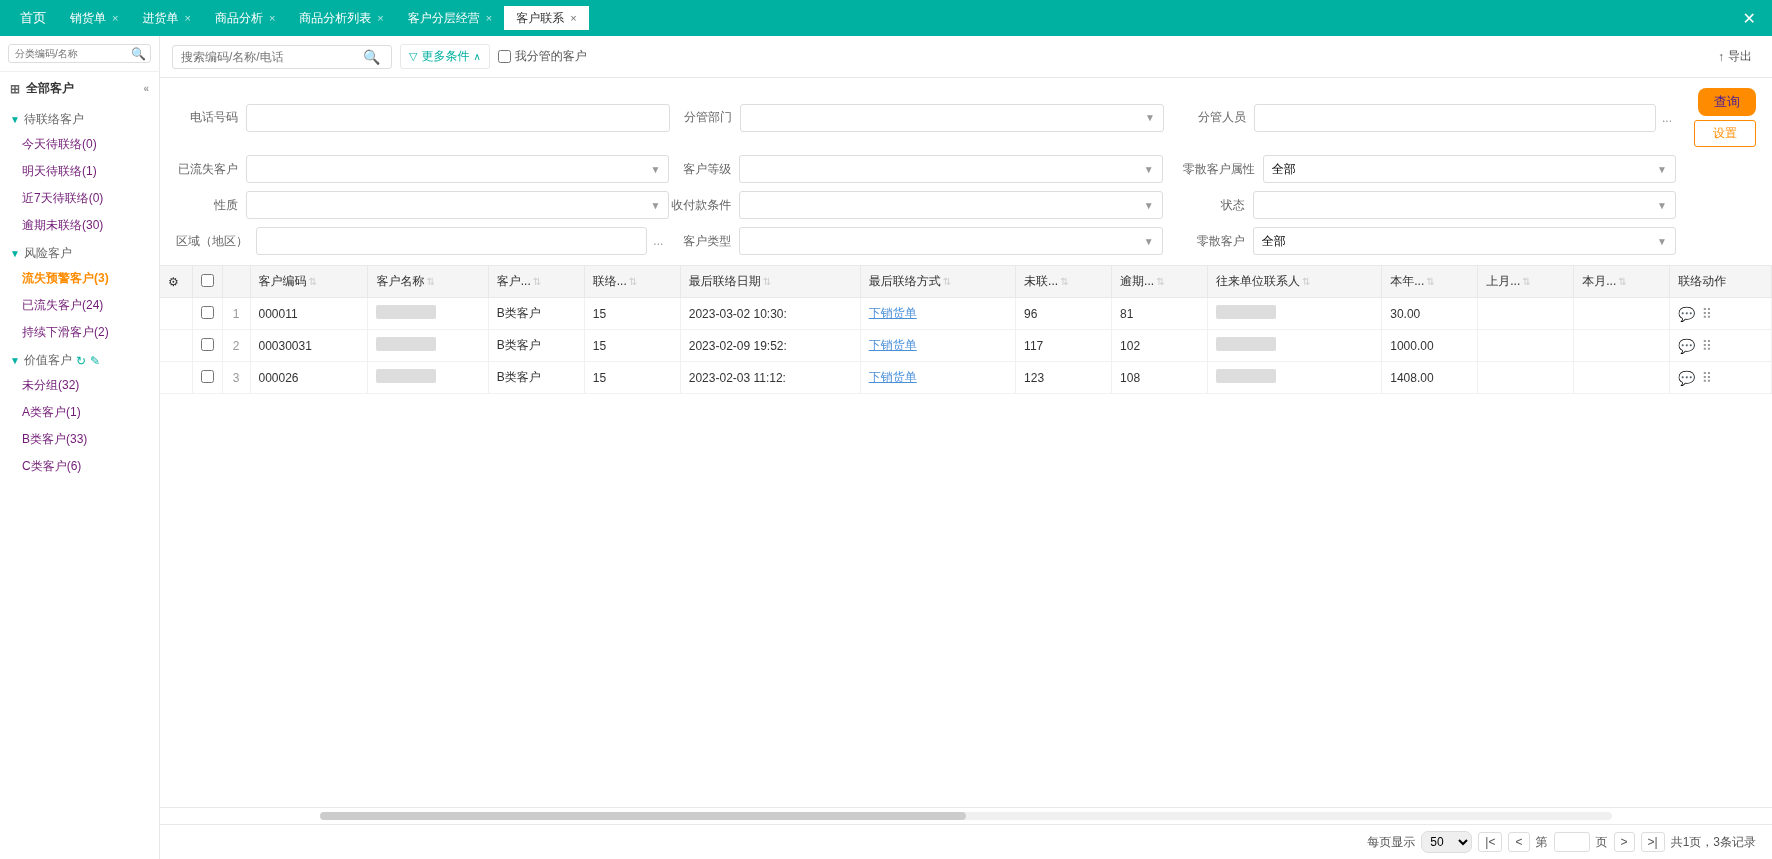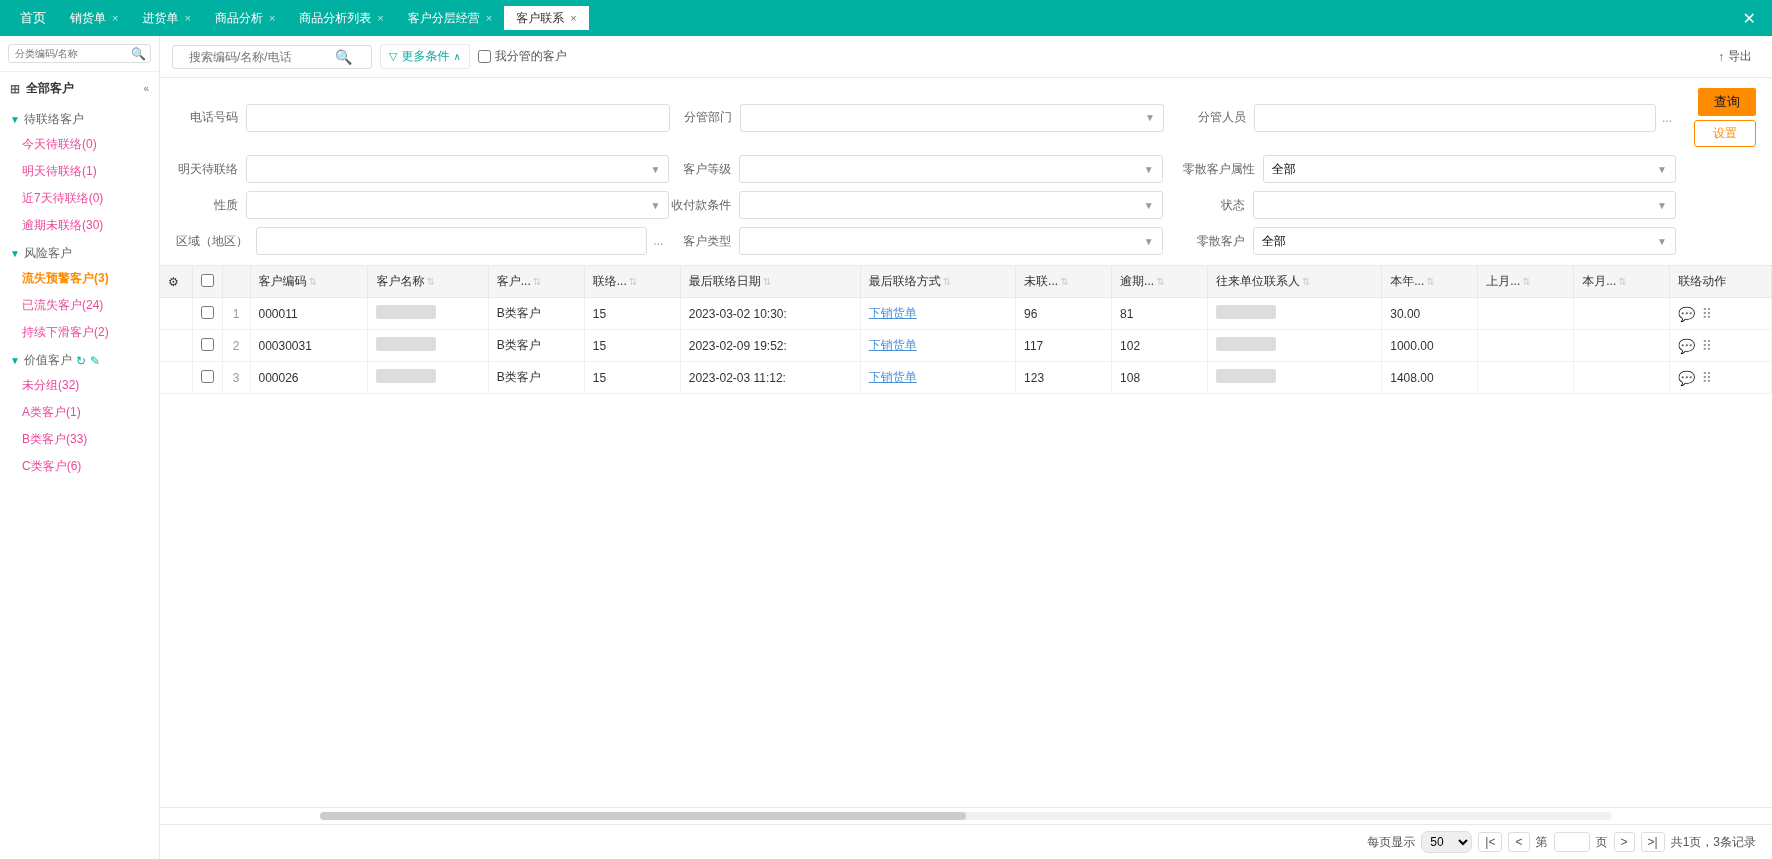--- a/index.html
+++ b/index.html
@@ -99,21 +99,21 @@
       cursor: pointer;
       font-size: 12px;
     }
     .sidebar-group-label .arrow {
       margin-right: 4px;
       font-size: 10px;
       color: #00b0a0;
     }
     .sidebar-item {
       padding: 5px 10px 5px 22px;
-      color: #ec4899;
+      color: #701a75;
       cursor: pointer;
       white-space: nowrap;
       font-size: 12px;
     }
     .sidebar-item.active {
       color: #ff8c00;
       font-weight: bold;
     }
     .sidebar-item.active::before {
       content: '';
@@ -151,22 +151,22 @@
       display: flex;
       align-items: center;
       gap: 8px;
       border-bottom: 1px solid #e8e8e8;
     }
     .search-input-wrap {
       display: flex;
       align-items: center;
       border: 1px solid #ddd;
       border-radius: 3px;
-      padding: 3px 16px;
-      width: 200px;
+      padding: 3px 8px;
+      width: 220px;
       background: white;
     }
     .search-input-wrap input {
       border: none;
       outline: none;
       width: 100%;
       font-size: 12px;
     }
     .search-btn {
       background: none;
@@ -252,23 +252,23 @@
       justify-content: space-between;
       cursor: pointer;
       background: white;
       position: relative;
     }
     .filter-select .arrow { color: #999; font-size: 10px; }
     .filter-select-text { color: #999; }
     .filter-dots { color: #999; padding: 0 6px; }
     .query-btn {
       background: #ff8c00;
-      color: #0f172a;
+      color: #4c1d95;
       border: none;
-      border-radius: 2px;
+      border-radius: 8px;
       padding: 5px 16px;
       cursor: pointer;
       font-size: 13px;
       margin-left: 8px;
     }
     .settings-btn {
       background: white;
       color: #ff8c00;
       border: 1px solid #ff8c00;
       border-radius: 3px;
@@ -508,21 +508,21 @@
           <span class="filter-dots">...</span>
         </div>
         <div style="display:flex;flex-direction:column;gap:4px;margin-left:12px;">
           <button class="query-btn">查询</button>
           <button class="settings-btn">设置</button>
         </div>
       </div>
 
       <div class="filter-row">
         <div class="filter-item">
-          <span class="filter-label">明天待联络</span>
+          <span class="filter-label">已流失客户</span>
           <div class="filter-select" style="width:200px;">
             <span class="filter-select-text"></span>
             <span class="arrow">▼</span>
           </div>
         </div>
         <div class="filter-item">
           <span class="filter-label">客户等级</span>
           <div class="filter-select" style="width:220px;">
             <span class="filter-select-text"></span>
             <span class="arrow">▼</span>

